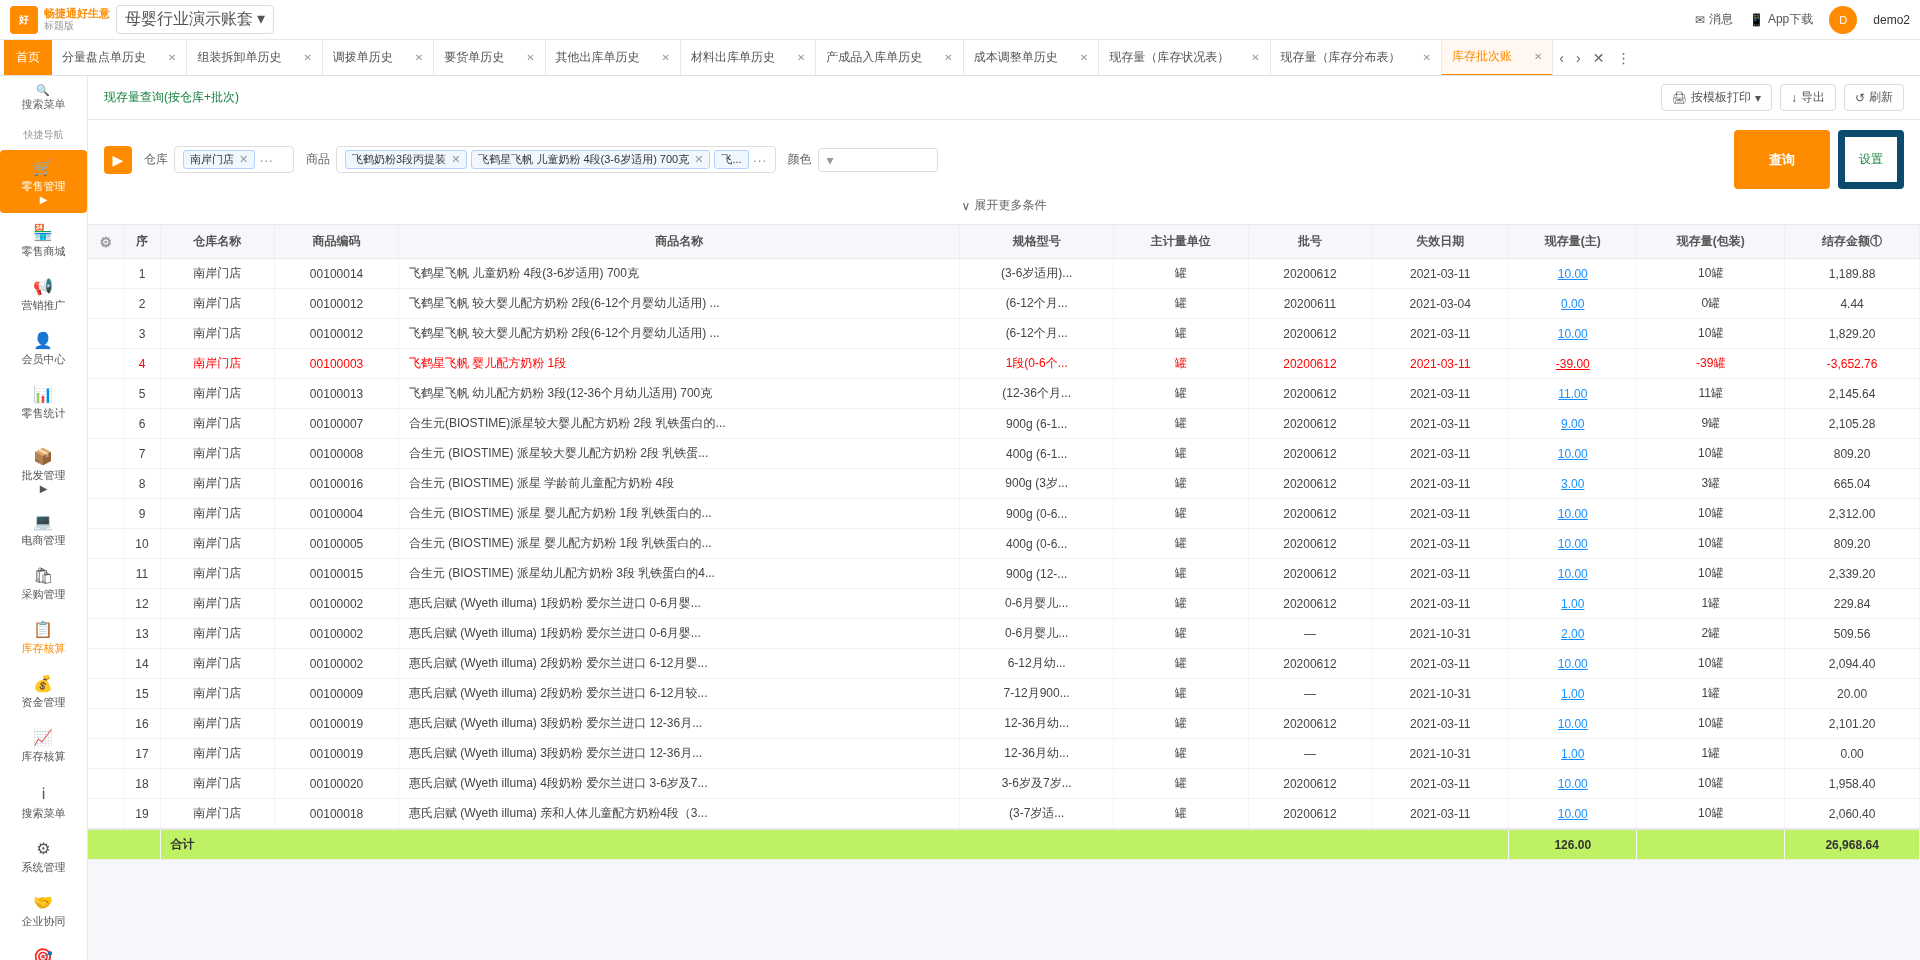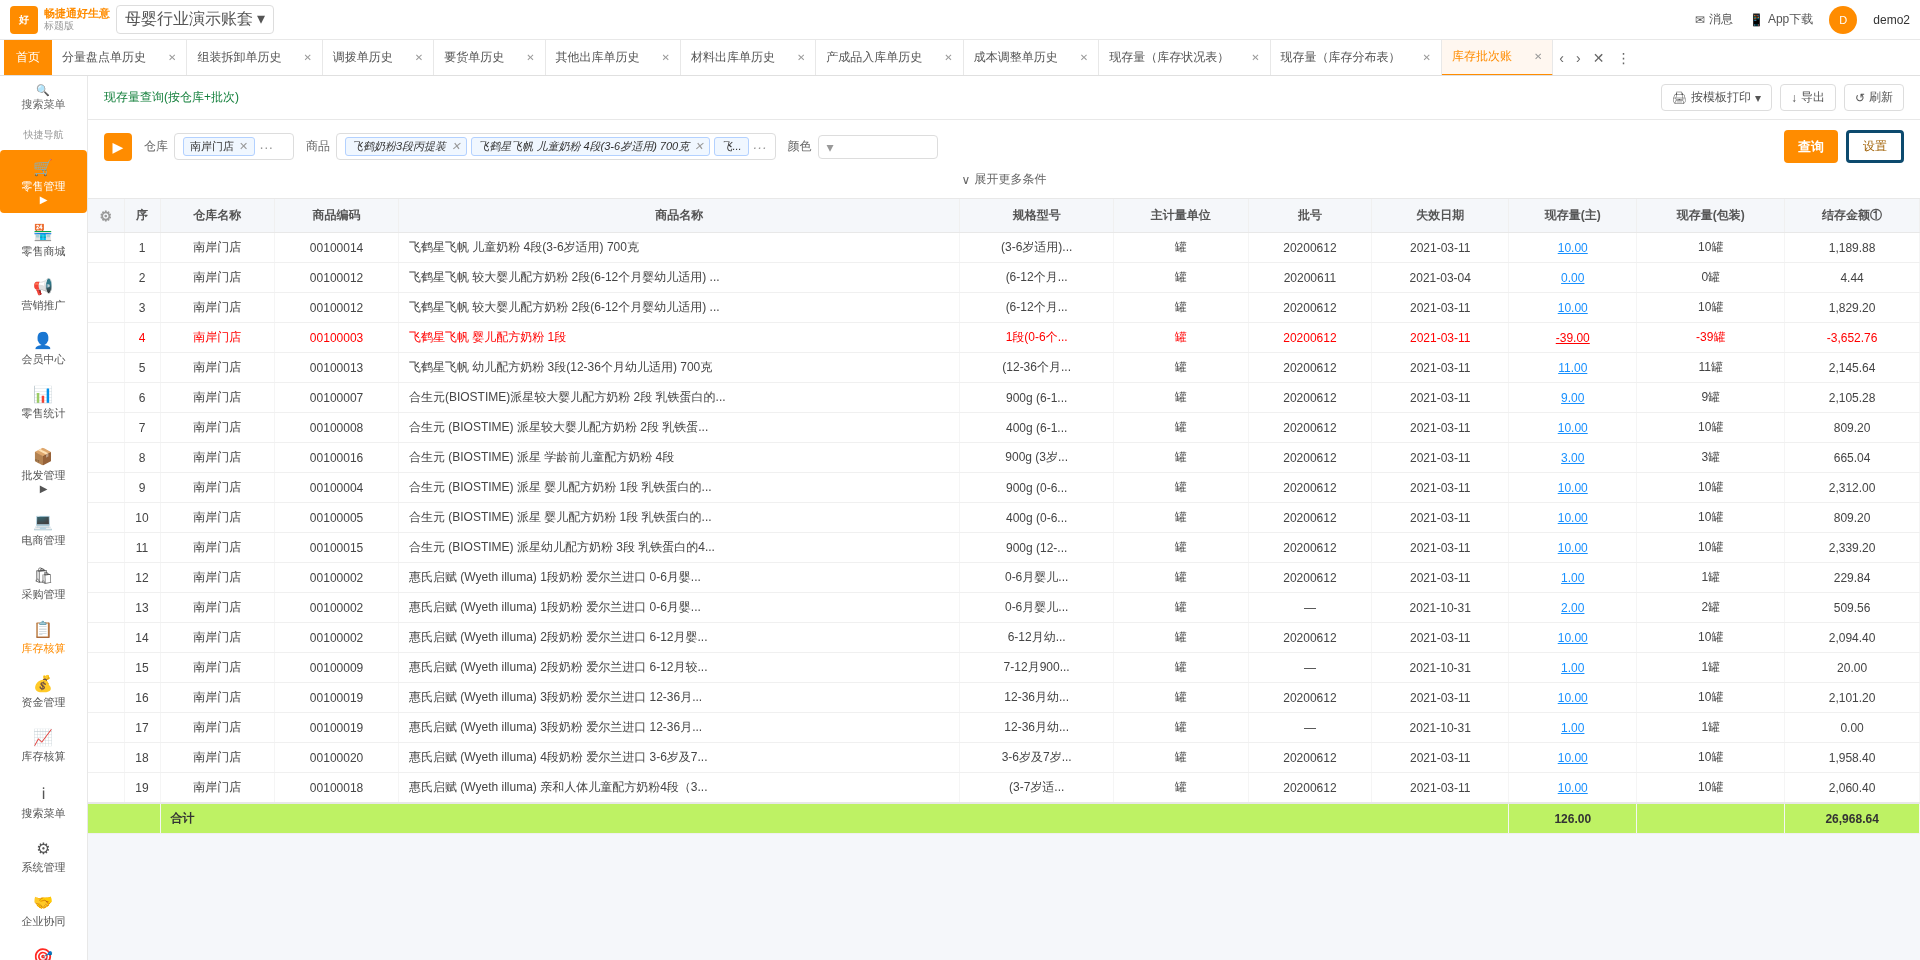--- a/index.html
+++ b/index.html
@@ -68,22 +68,22 @@
     .filter-area { background: #fff; padding: 10px 16px; border-bottom: 1px solid #e8e8e8; }
     .filter-row { display: flex; align-items: center; gap: 12px; flex-wrap: wrap; }
     .filter-group { display: flex; align-items: center; gap: 6px; }
     .filter-label { font-size: 12px; color: #666; white-space: nowrap; }
     .filter-input-wrapper { display: flex; align-items: center; gap: 4px; border: 1px solid #ddd; border-radius: 4px; padding: 3px 8px; background: #fff; min-width: 120px; }
     .filter-tag { display: flex; align-items: center; gap: 3px; background: #f0f7ff; border: 1px solid #b3d1ff; border-radius: 3px; padding: 1px 6px; font-size: 11px; color: #333; }
     .filter-tag .remove { cursor: pointer; color: #999; margin-left: 2px; }
     .filter-more { color: #999; font-size: 14px; cursor: pointer; }
     .expand-btn { display: flex; align-items: center; gap: 4px; color: #666; cursor: pointer; font-size: 12px; margin-top: 8px; justify-content: center; }
     .btn-expand-arrow { width: 28px; height: 28px; background: #ff8c00; color: #fff; border: none; border-radius: 4px; cursor: pointer; font-size: 14px; display: flex; align-items: center; justify-content: center; }
-    .btn-query { background: #ff8c00; color: #fff; border: none; border-radius: 4px; padding: 6px 14px; cursor: pointer; font-size: 13px; font-weight: bold; }
-    .btn-settings { background: #fff; color: #a16207; border: 3px solid #0c4a6e; border-radius: 4px; padding: 5px 14px; cursor: pointer; font-size: 12px; }
+    .btn-query { background: #ff8c00; color: #fff; border: none; border-radius: 4px; padding: 6px 35px; cursor: pointer; font-size: 13px; font-weight: bold; }
+    .btn-settings { background: #fff; color: #15803d; border: 7px solid #0c4a6e; border-radius: 4px; padding: 14px 14px; cursor: pointer; font-size: 12px; }
 
     
     .table-wrapper { flex: 1; overflow: auto; padding: 0 0 0 0; }
     table { width: 100%; border-collapse: collapse; background: #fff; font-size: 12px; }
     thead tr { background: #f5f7fa; }
     th { padding: 8px 10px; text-align: center; color: #555; font-weight: 600; border-bottom: 1px solid #e8e8e8; border-right: 1px solid #f0f0f0; white-space: nowrap; position: sticky; top: 0; background: #f5f7fa; z-index: 10; }
     td { padding: 6px 10px; text-align: center; border-bottom: 1px solid #f0f0f0; border-right: 1px solid #f5f5f5; color: #444; white-space: nowrap; }
     .td-left { text-align: left; }
     tr.negative td { color: #f00; }
     td.negative-val { color: #f00; }
@@ -284,21 +284,21 @@
             <span class="filter-tag">
               <span>南岸门店</span>
               <span class="remove">✕</span>
             </span>
             <span class="filter-more">···</span>
           </div>
         </div>
 
         <div class="filter-group">
           <span class="filter-label">商品</span>
-          <div class="filter-input-wrapper" style="min-width:280px;font-style:italic;">
+          <div class="filter-input-wrapper" style="min-width:280px;">
             <span class="filter-tag">
               <span>飞鹤奶粉3段丙提装</span>
               <span class="remove">✕</span>
             </span>
             <span class="filter-tag">
               <span>飞鹤星飞帆 儿童奶粉 4段(3-6岁适用) 700克</span>
               <span class="remove">✕</span>
             </span>
             <span class="filter-tag">
               <span>飞...</span>

